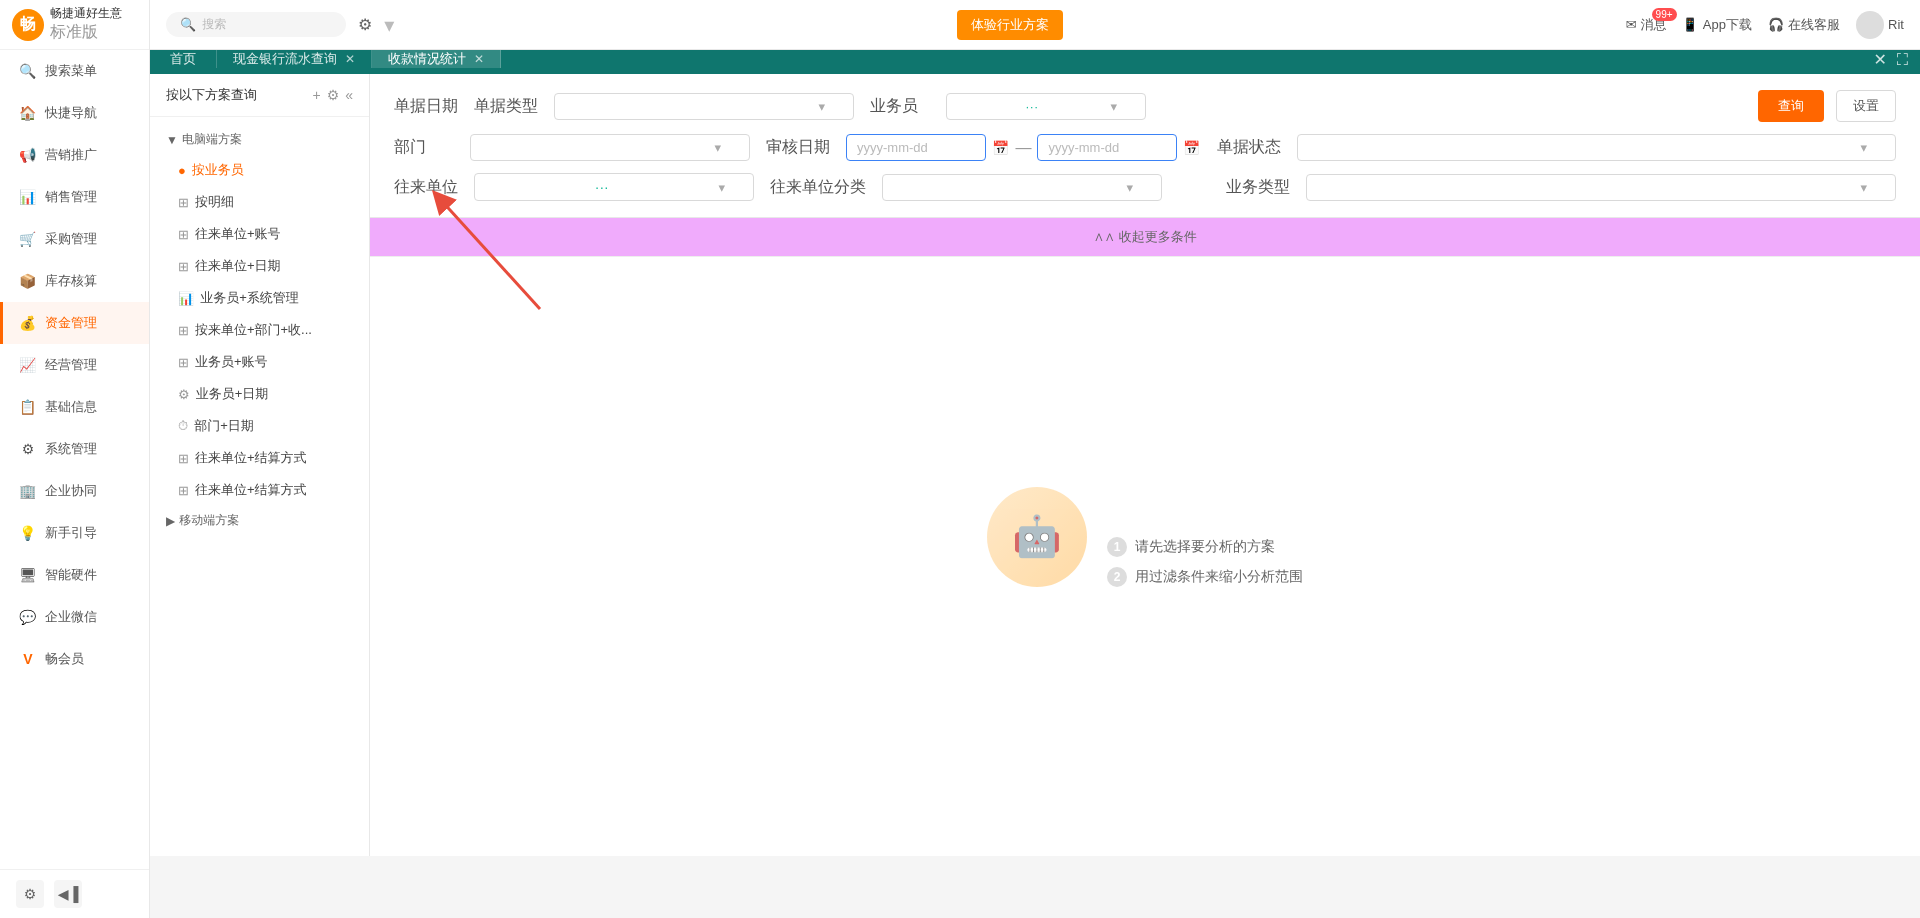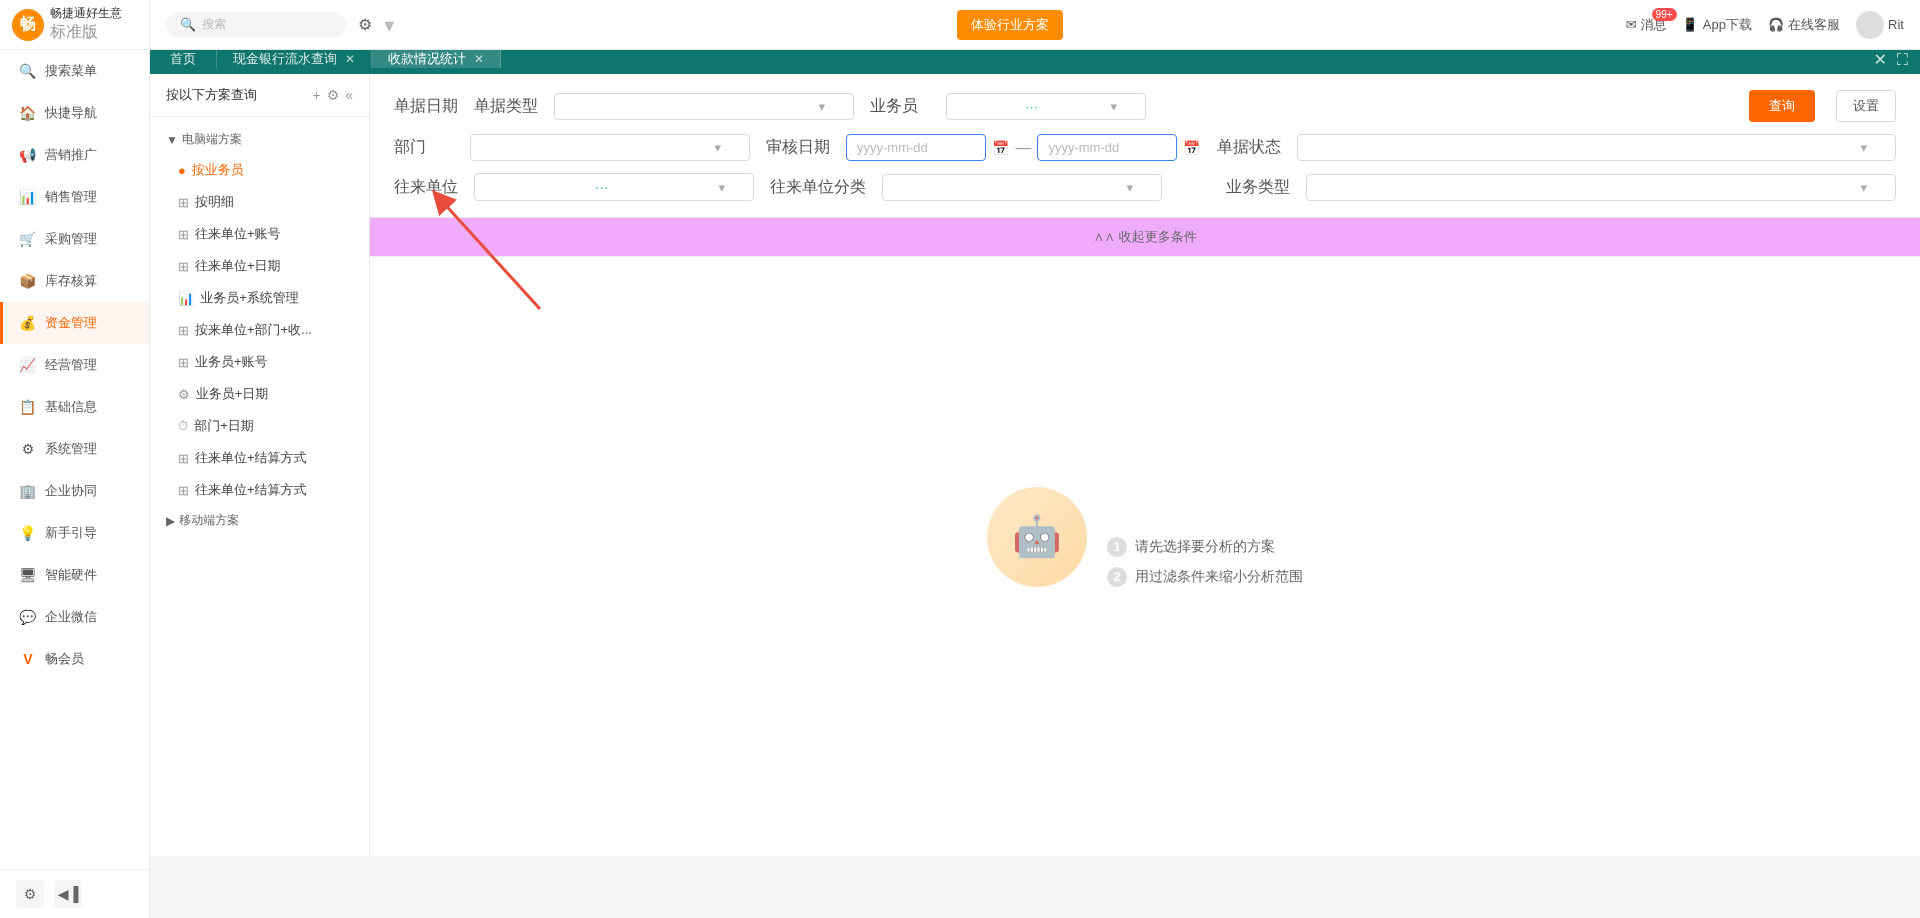--- a/index.html
+++ b/index.html
@@ -273,21 +273,21 @@
       color: #aaa;
       min-width: 140px;
     }
     .filter-dash { color: #999; }
     .filter-cal { color: #999; font-size: 14px; cursor: pointer; }
     .filter-dots { color: #1abc9c; font-size: 14px; cursor: pointer; }
 
     .filter-actions {
       margin-left: auto;
       display: flex;
-      gap: 21px;
+      gap: 12px;
     }
     .btn-query {
       background: #ff6600;
       color: white;
       border: none;
       border-radius: 4px;
       padding: 6px 20px;
       font-size: 13px;
       cursor: pointer;
     }

